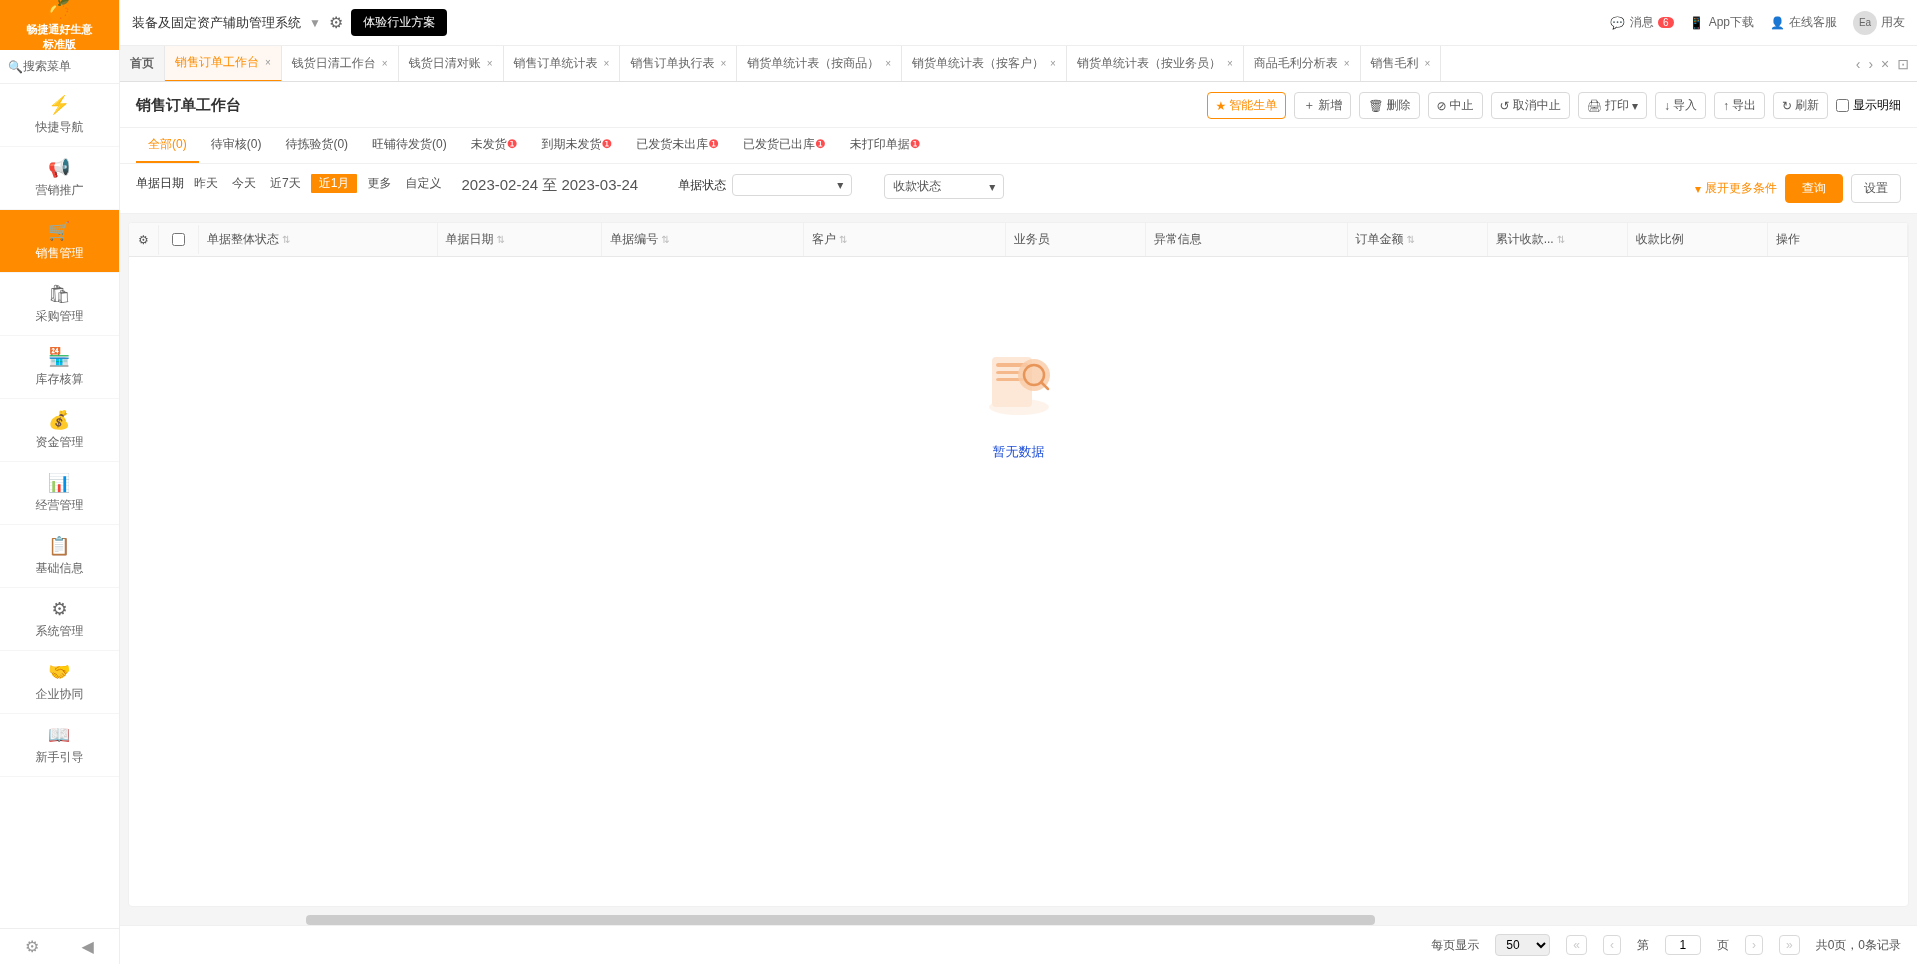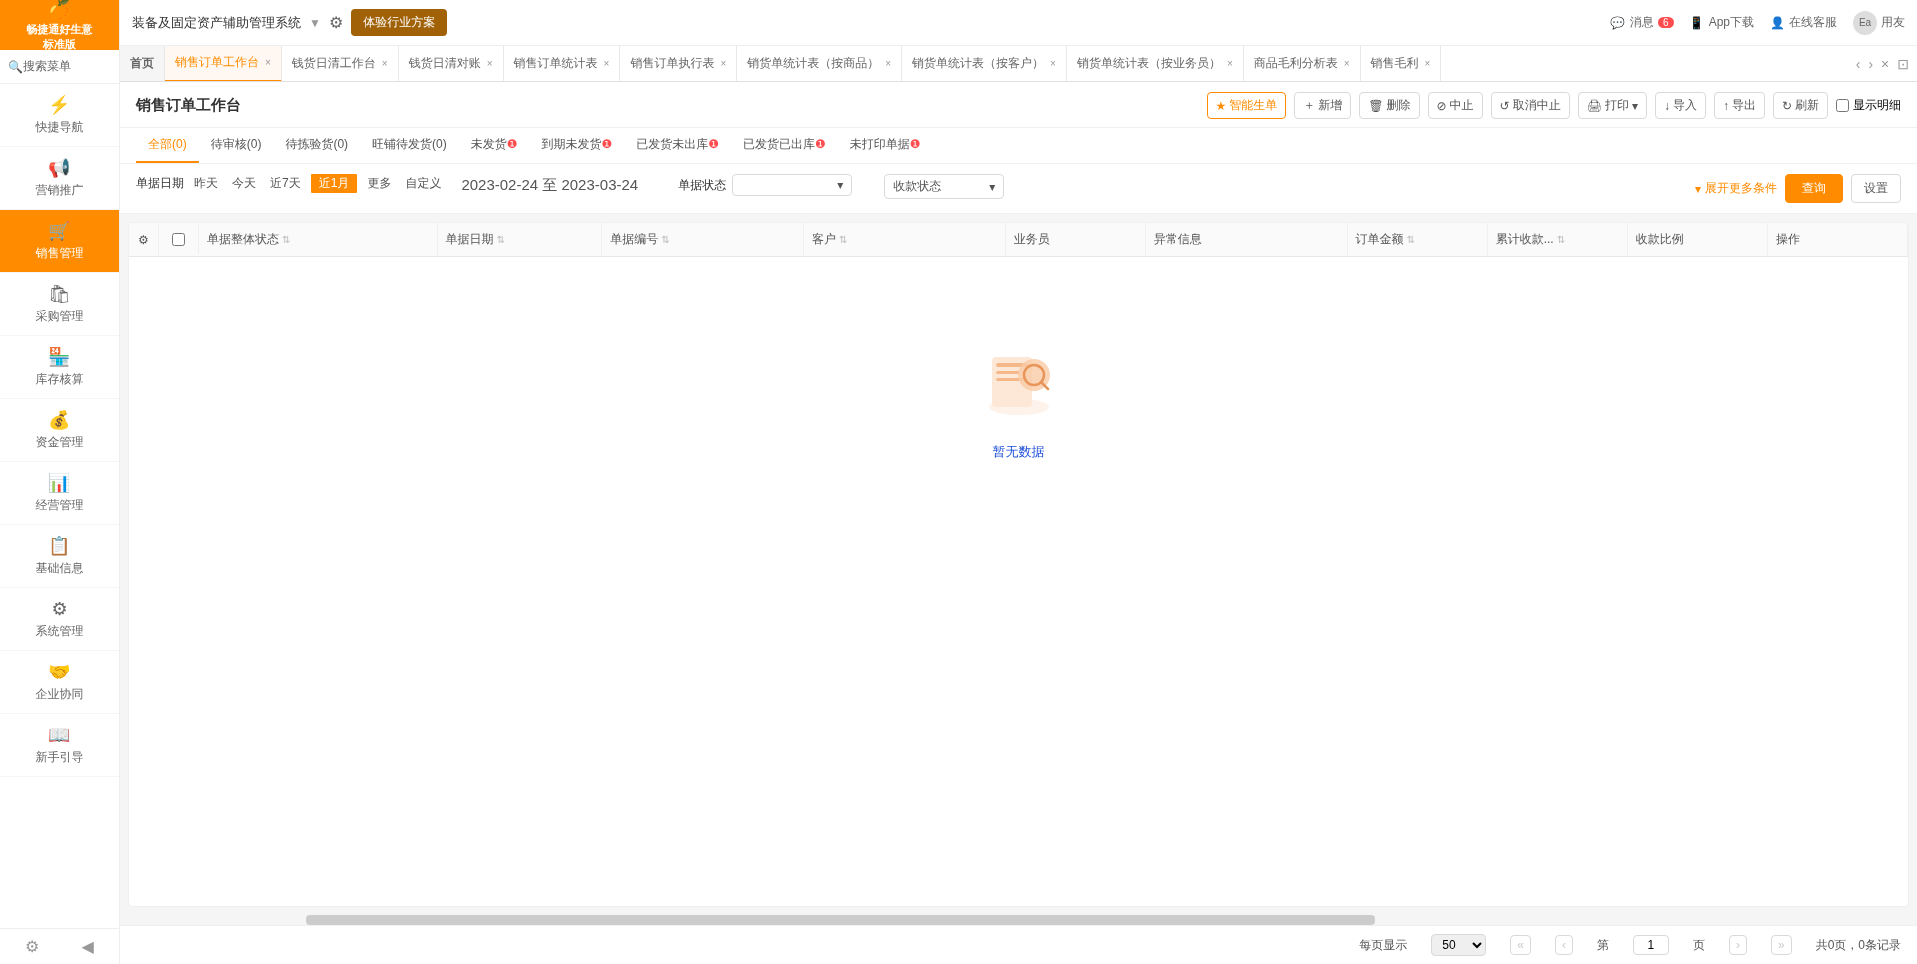--- a/index.html
+++ b/index.html
@@ -82,21 +82,21 @@
     }
     .topbar-left {
       display: flex;
       align-items: center;
       gap: 8px;
     }
     .topbar-title { font-size: 13px; color: #333; }
     .topbar-dropdown { cursor: pointer; color: #999; }
     .topbar-gear { cursor: pointer; color: #666; font-size: 16px; }
     .topbar-btn {
-      background: #a16207;
+      background: #000000;
       color: #fff;
       border: none;
       border-radius: 4px;
       padding: 5px 12px;
       cursor: pointer;
       font-size: 12px;
     }
     .topbar-right {
       display: flex;
       align-items: center;
@@ -359,21 +359,21 @@
     
     .pagination {
       display: flex;
       align-items: center;
       justify-content: flex-end;
       padding: 8px 16px;
       background: #fff;
       border-top: 1px solid #f0f0f0;
       font-size: 12px;
       color: #555;
-      gap: 24px;
+      gap: 16px;
     }
     .page-select {
       border: 1px solid #d9d9d9;
       border-radius: 4px;
       padding: 2px 6px;
       font-size: 12px;
       cursor: pointer;
     }
     .page-btn {
       cursor: pointer;

